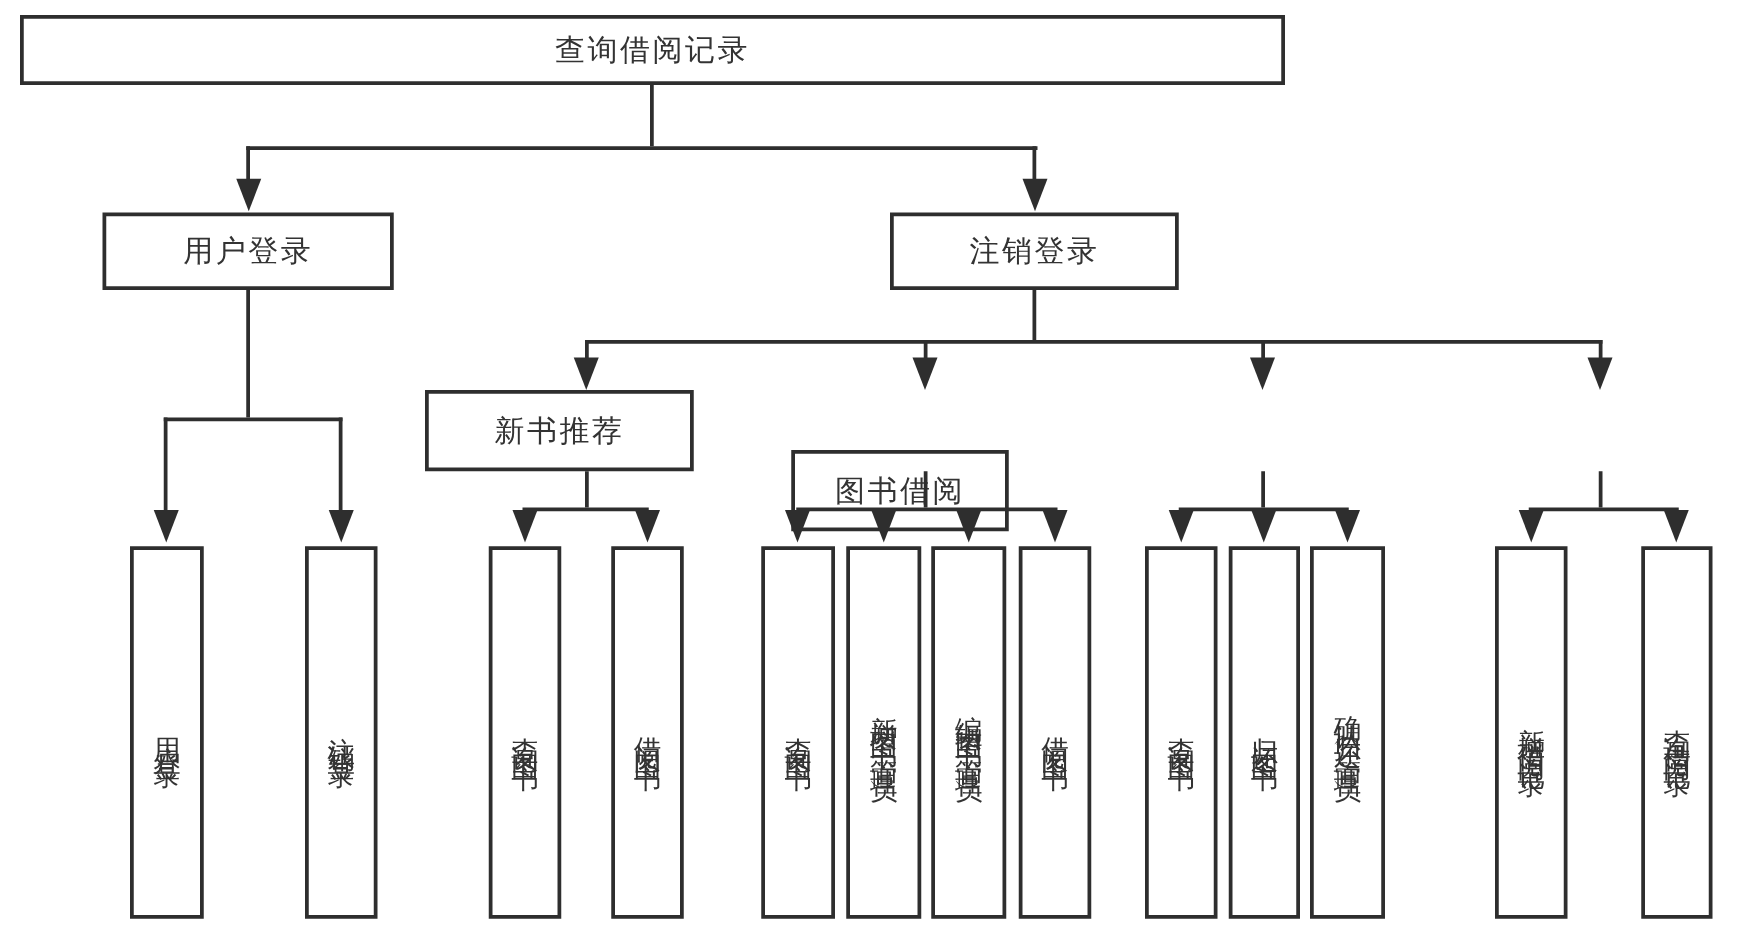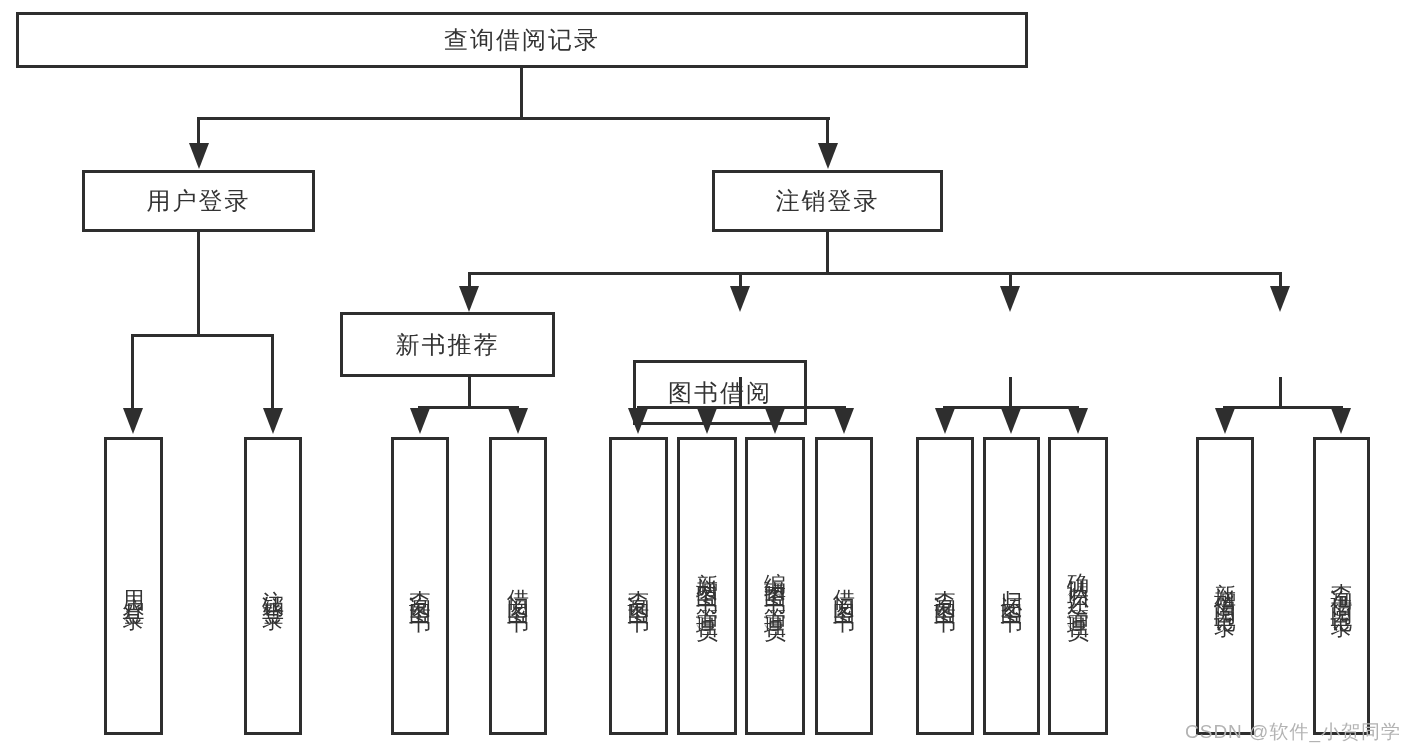--- a/index.html
+++ b/index.html
@@ -103,15 +103,14 @@
   <div class="vbox" style="left:745px;top:437px;width:60px;height:298px;">编辑图书（管理员）</div>
   <div class="vbox" style="left:815px;top:437px;width:58px;height:298px;">借阅图书</div>
 
   <div class="vbox" style="left:916px;top:437px;width:58px;height:298px;">查询图书</div>
   <div class="vbox" style="left:983px;top:437px;width:57px;height:298px;">归还图书</div>
   <div class="vbox" style="left:1048px;top:437px;width:60px;height:298px;">确认归还（管理员）</div>
 
   <div class="vbox" style="left:1196px;top:437px;width:58px;height:298px;">新增借阅记录</div>
   <div class="vbox" style="left:1313px;top:437px;width:57px;height:298px;">查询借阅记录</div>
 
-  <div class="watermark">CSDN @软件_小贺同学</div>
 
 </div>
 
 </body></html>

